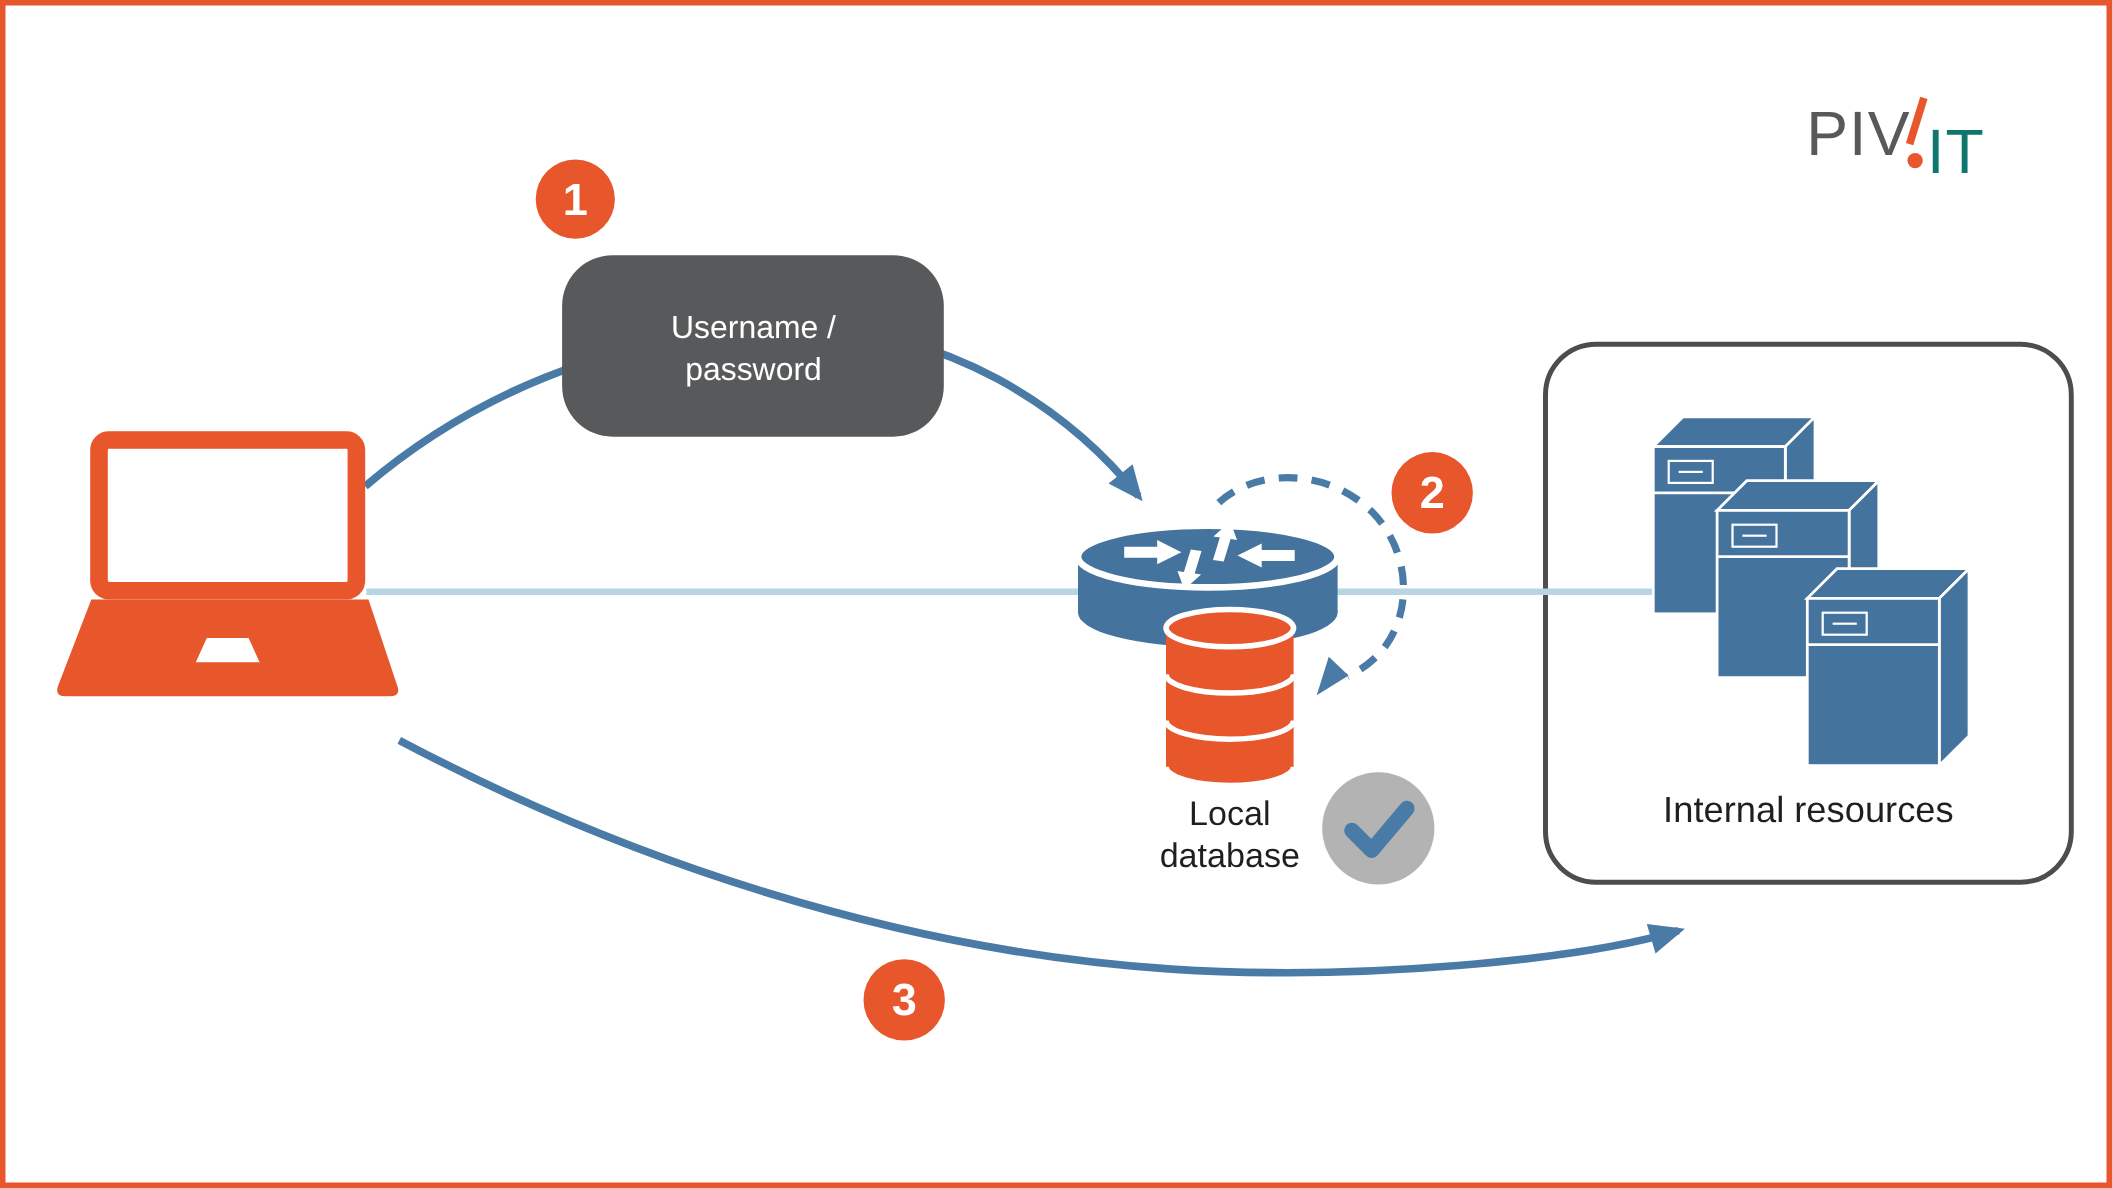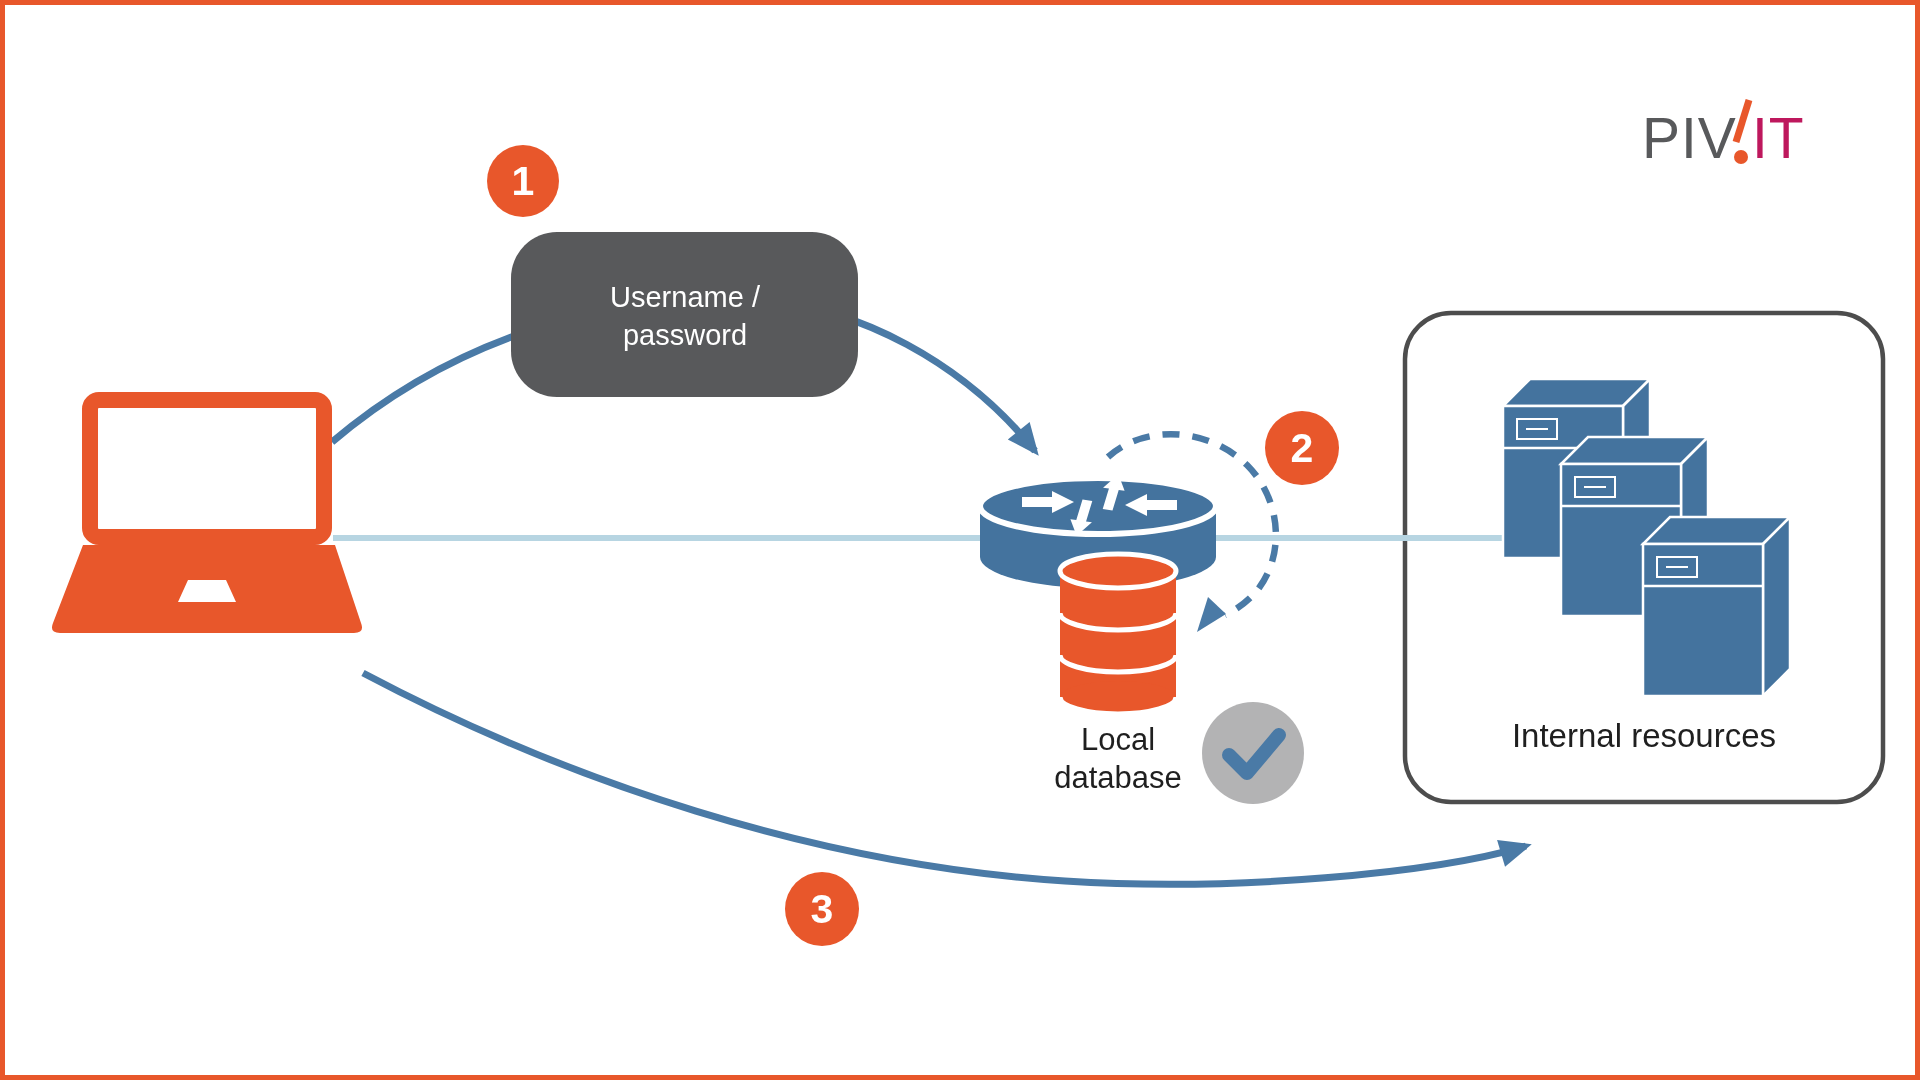--- a/index.html
+++ b/index.html
@@ -9,25 +9,25 @@
     box-sizing:border-box;
     background:#ffffff;
     border:5px solid #E8572B;
     overflow:hidden;
     font-family:"Liberation Sans", sans-serif;
   }
   .diagram-svg{position:absolute;left:0;top:0;width:1910px;height:1070px;}
   svg text{font-family:"Liberation Sans", sans-serif;}
   .logo{
     position:absolute;left:1637px;top:68px;
-    display:flex;align-items:flex-end;
+    display:flex;align-items:center;
     font-size:57px;line-height:1.15;font-weight:400;letter-spacing:1px;
     color:#58595B;
   }
-  .logo .logo-orange{color:#be185d;margin-top:33px;}
+  .logo .logo-orange{color:#0f766e;margin-top:33px;}
   .logo .logo-mark{display:inline-block;width:24px;height:78px;margin:0 -3px 0 -6px;}
 </style>
 </head>
 <body>
 
 <div class="page">
 
   <svg class="diagram-svg" viewBox="0 0 1910 1070">
     <defs>
       <marker id="arrowhead" viewBox="0 0 36 32" refX="28" refY="16" markerWidth="36" markerHeight="32" orient="auto" markerUnits="userSpaceOnUse">

